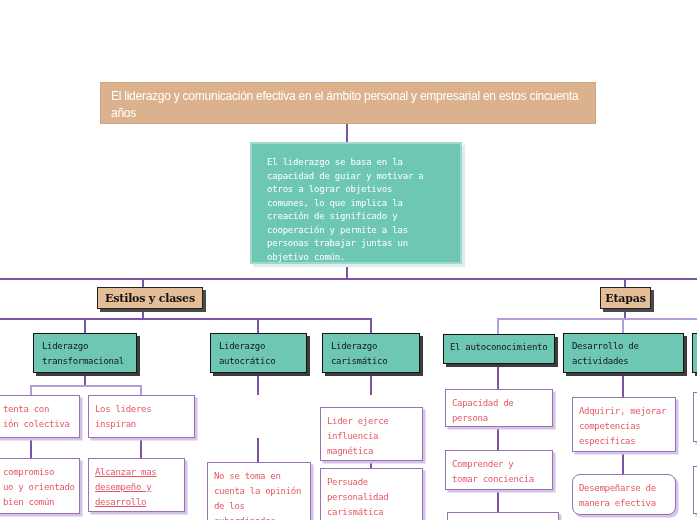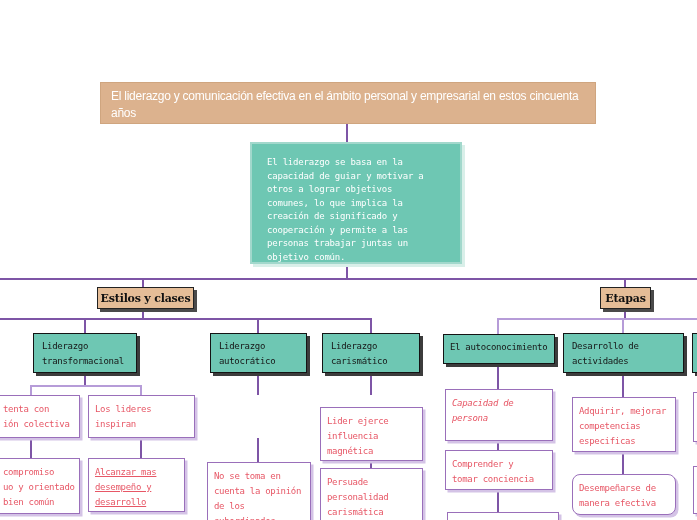--- a/index.html
+++ b/index.html
@@ -74,21 +74,21 @@
 
   <div class="idea-box" style="left:250px;top:142px;width:212px;height:122px;">El liderazgo se basa en la
 capacidad de guiar y motivar a
 otros a lograr objetivos
 comunes, lo que implica la
 creación de significado y
 cooperación y permite a las
 personas trabajar juntas un
 objetivo común.</div>
 
-  <div class="branch-label" style="left:97px;top:287px;width:97px;height:22px;">Estilos y clases</div>
+  <div class="branch-label" style="left:97px;top:287px;width:106px;height:22px;">Estilos y clases</div>
   <div class="branch-label" style="left:600px;top:287px;width:51px;height:22px;">Etapas</div>
 
   <div class="topic" style="left:33px;top:333px;width:104px;height:40px;">Liderazgo
 transformacional</div>
   <div class="topic" style="left:210px;top:333px;width:97px;height:40px;">Liderazgo
 autocrático</div>
   <div class="topic" style="left:322px;top:333px;width:98px;height:40px;">Liderazgo
 carismático</div>
   <div class="topic" style="left:443px;top:334px;width:112px;height:30px;padding-left:6px;">El autoconocimiento</div>
   <div class="topic" style="left:563px;top:333px;width:121px;height:40px;">Desarrollo de
@@ -112,21 +112,21 @@
 de los
 subordinados</div>
 
   <div class="leaf" style="left:320px;top:407px;width:103px;height:54px;">Lider ejerce
 influencia
 magnética</div>
   <div class="leaf" style="left:320px;top:468px;width:103px;height:56px;">Persuade
 personalidad
 carismática</div>
 
-  <div class="leaf" style="left:445px;top:389px;width:108px;height:52px;font-style:italic;">Capacidad de
+  <div class="leaf" style="left:445px;top:389px;width:108px;height:38px;">Capacidad de
 persona</div>
   <div class="leaf" style="left:445px;top:450px;width:108px;height:40px;">Comprender y
 tomar conciencia</div>
   <div class="leaf" style="left:447px;top:512px;width:112px;height:30px;"></div>
 
   <div class="leaf" style="left:572px;top:397px;width:104px;height:55px;">Adquirir, mejorar
 competencias
 especificas</div>
   <div class="leaf" style="left:572px;top:474px;width:104px;height:41px;border-radius:8px;">Desempeñarse de
 manera efectiva</div>

